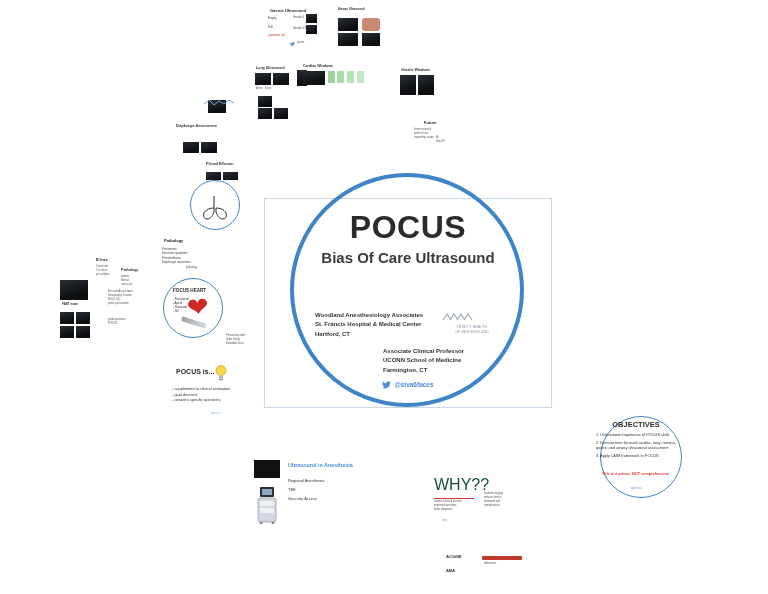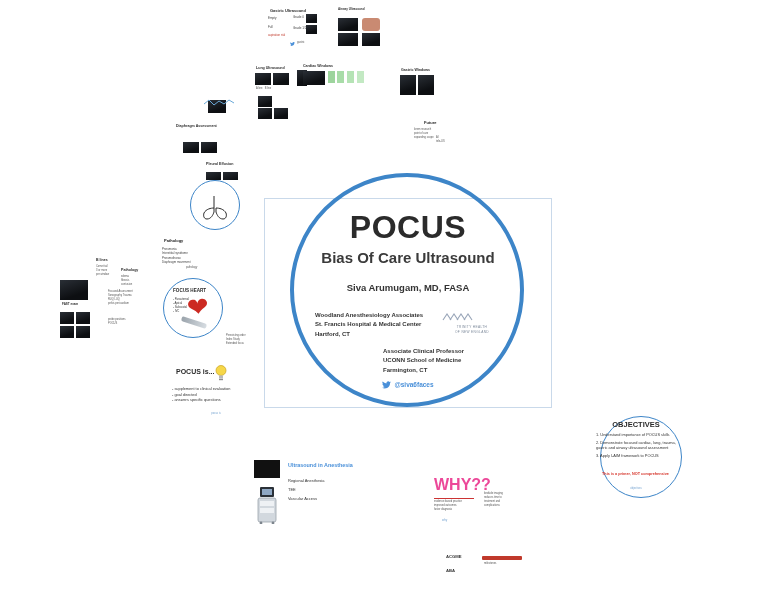--- a/index.html
+++ b/index.html
@@ -69,21 +69,21 @@
   
   .uia{left:252px;top:458px;width:104px;height:72px;}
   .uia .t{position:absolute;left:36px;top:4px;font-size:5.4px;font-weight:bold;color:#4a90d9;}
   .uia li{font-size:4px;color:#333;line-height:2.3;list-style:none;}
   .uia ul{margin:0;padding:0;position:absolute;left:36px;top:18px;}
   .uia .img{position:absolute;left:2px;top:2px;width:26px;height:18px;background:#111;}
   .uia .mach{position:absolute;left:4px;top:28px;width:22px;height:38px;}
 
   
   .why{left:428px;top:472px;width:104px;height:62px;}
-  .why .t{position:absolute;left:6px;top:4px;font-size:16px;font-weight:bold;color:#ec4899;}
+  .why .t{position:absolute;left:6px;top:4px;font-size:16px;font-weight:normal;color:#14532d;}
   .why .c{position:absolute;left:14px;top:46px;font-size:3px;}
 
   
   .acg{left:438px;top:548px;width:100px;height:38px;}
   .acg .a1{position:absolute;left:8px;top:6px;font-size:4.2px;font-weight:bold;color:#333;}
   .acg .a2{position:absolute;left:8px;top:20px;font-size:4.2px;font-weight:bold;color:#333;}
   .acg .bar{position:absolute;left:44px;top:8px;width:40px;height:4px;
       background:#c0392b;border-radius:1px;}
 
   
@@ -267,21 +267,20 @@
       <li>- answers specific questions</li>
     </ul>
     <div class="c cite">pocus is</div>
   </div>
 
   <div class="main-slide">
     <div class="main-circle"></div>
     <div class="ms-inner">
       <div class="ms-title">POCUS</div>
       <div class="ms-sub">Bias Of Care Ultrasound</div>
-      <div class="ms-author">Siva Arumugam, MD, FASA</div>
       <div class="ms-aff">
         <span>Woodland Anesthesiology Associates</span><br>
         <span>St. Francis Hospital &amp; Medical Center</span><br>
         <span>Hartford, CT</span>
       </div>
       <div class="ms-logo">
         <svg class="mk" viewBox="0 0 34 8">
           <g fill="none" stroke="#7e8fa6" stroke-width="1.1">
             <path d="M2 7 L6 1 L10 7"></path>
               <path d="M9 7 L13 1 L17 7"></path>

